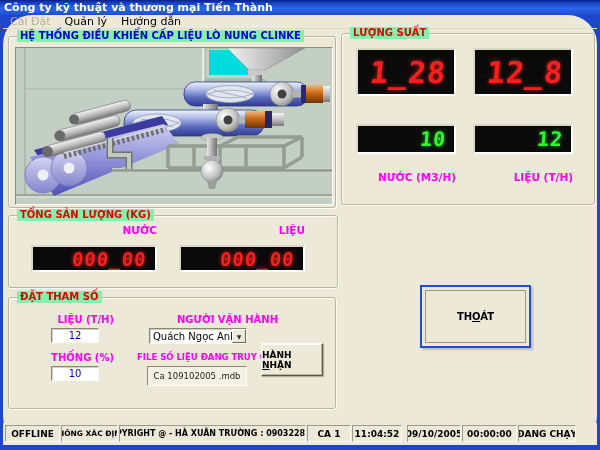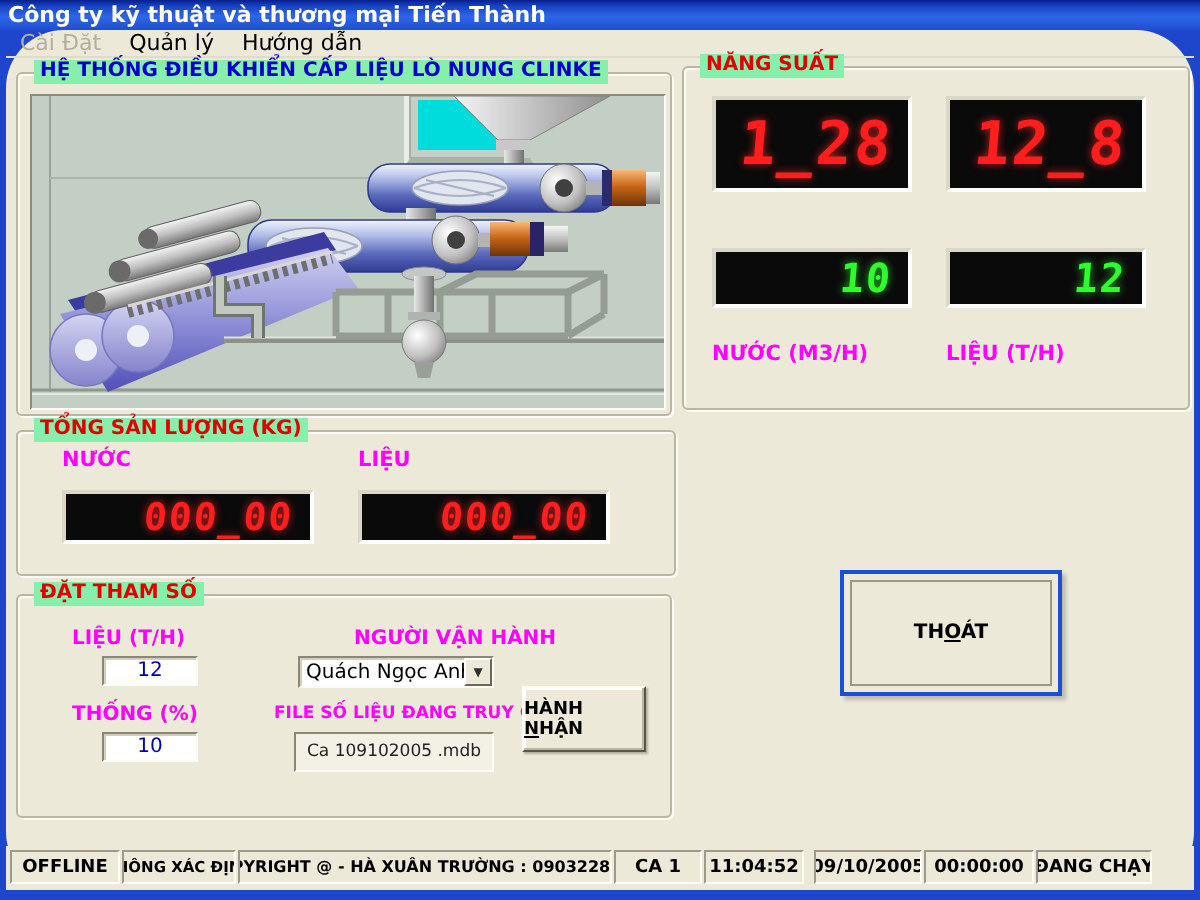--- a/index.html
+++ b/index.html
@@ -50,21 +50,21 @@
   }
   .led span {
     font-family:"DejaVu Sans Mono",monospace; font-weight:bold;
     transform:skewX(-5deg); letter-spacing:1px; padding-right:8px;
   }
   .led .red   { color:#ff1e1e; text-shadow:0 0 4px rgba(255,40,40,.75); }
   .led .green { color:#2cff2c; text-shadow:0 0 4px rgba(60,255,60,.7); }
   .led-big span   { font-size:30px; }
   .led-small span { font-size:20px; }
   .led-total span { font-size:19px; }
-  .mlabel { position:absolute; color:#ff00ff; font-weight:bold; font-size:10.5px; text-align:left; white-space:nowrap; }
+  .mlabel { position:absolute; color:#ff00ff; font-weight:bold; font-size:10.5px; text-align:right; white-space:nowrap; }
   
   .tbox {
     position:absolute; background:#fff;
     border:1px solid; border-color:#8a8776 #fdfcf4 #fdfcf4 #8a8776;
     box-shadow:inset 1px 1px 0 #d4d0c0;
     font-size:10px; text-align:center; color:#0000b8;
     display:flex; align-items:center; justify-content:center;
   }
   .filebox {
     position:absolute; background:#f3f1e6;
@@ -262,21 +262,21 @@
             <rect x="191" y="90" width="10" height="21" fill="url(#gGrayH)"></rect>
             <rect x="188" y="108" width="16" height="4" fill="#b0b4b0"></rect>
             <circle cx="196" cy="123" r="11" fill="url(#gBall)" stroke="#787878" stroke-width="0.5"></circle>
             <polygon points="191,133 201,133 199,141 193,141" fill="#98a098"></polygon>
           </g>
         </svg>
       </div>
     </div>
 
     <div class="group" style="left:338px; top:18px; width:254px; height:172px;">
-      <span class="gtitle red">NĂNG SUẤT</span>
+      <span class="gtitle red">LƯỢNG SUẤT</span>
       <div class="led led-big" style="left:14px; top:14px; width:100px; height:48px;">
         <span class="red">1_28</span>
       </div>
       <div class="led led-big" style="left:131px; top:14px; width:100px; height:48px;">
         <span class="red">12_8</span>
       </div>
       <div class="led led-small" style="left:14px; top:90px; width:100px; height:30px;">
         <span class="green">10</span>
       </div>
       <div class="led led-small" style="left:131px; top:90px; width:100px; height:30px;">

